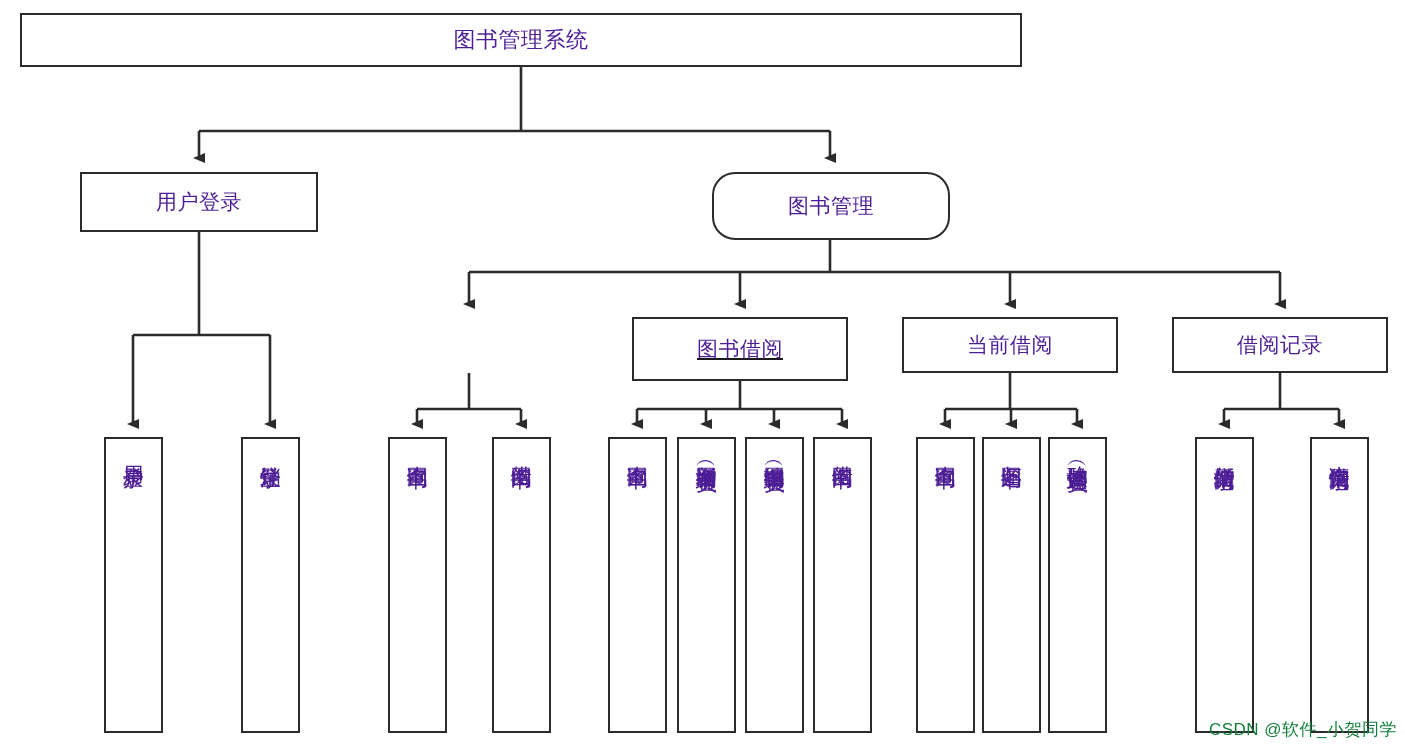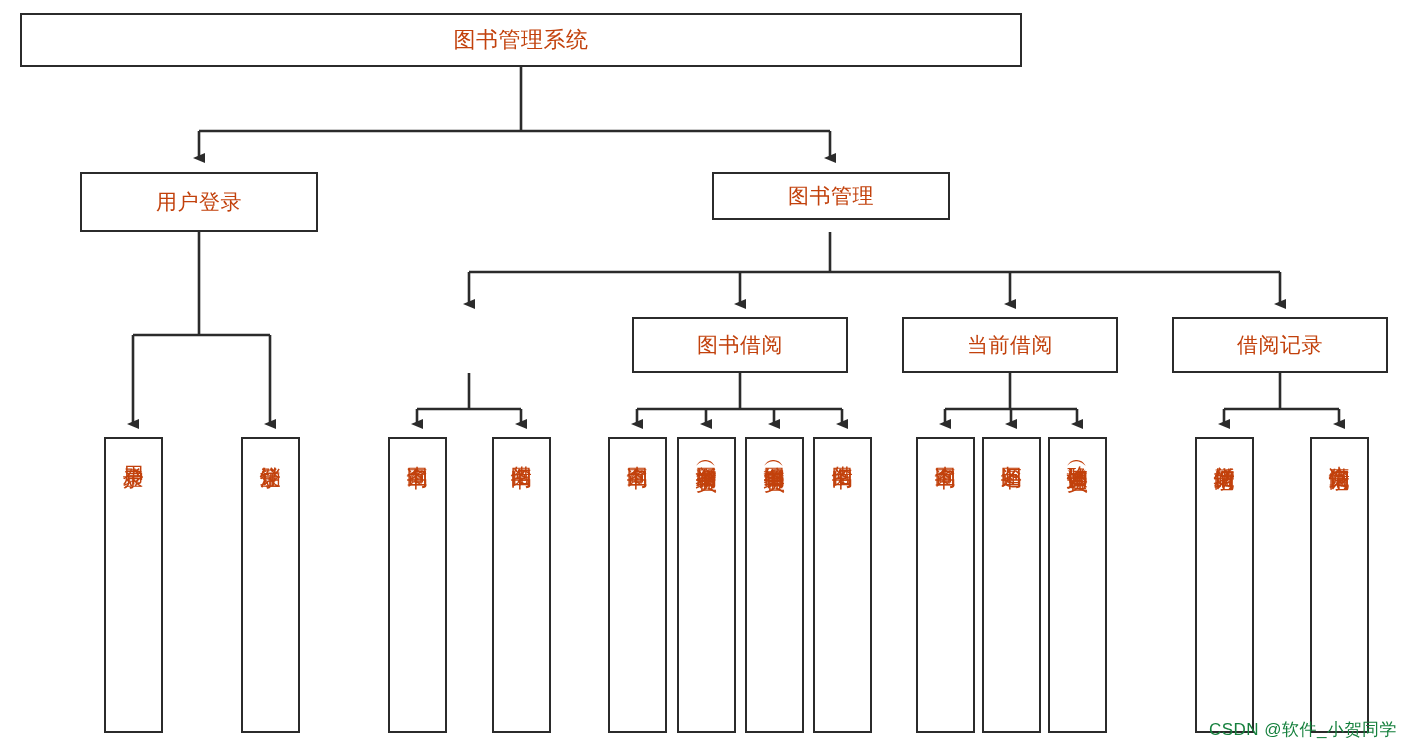--- a/index.html
+++ b/index.html
@@ -33,21 +33,21 @@
     border: 2px solid #2b2b2b;
     display: flex;
     align-items: center;
     justify-content: center;
     text-align: center;
   }
   .node .label {
     font-size: 21px;
     line-height: 1.25;
     letter-spacing: 0.5px;
-    color: #c2410c;
+    color: #4c1d95;
     white-space: nowrap;
   }
   .node.root .label { font-size: 22px; }
   .node.leaf {
     align-items: flex-start;
     padding-top: 10px;
   }
   .node.leaf .label {
     writing-mode: vertical-rl;
     text-orientation: upright;
@@ -122,25 +122,25 @@
     </g>
   </svg>
 
   <div class="node root" style="left:20px; top:13px; width:1002px; height:54px;">
     <span class="label">图书管理系统</span>
   </div>
 
   <div class="node" style="left:80px; top:172px; width:238px; height:60px;">
     <span class="label">用户登录</span>
   </div>
-  <div class="node" style="left:712px; top:172px; width:238px; height:48px;">
+  <div class="node" style="left:712px; top:172px; width:238px; height:68px;border-radius:23px;">
     <span class="label">图书管理</span>
   </div>
 
-  <div class="node" style="left:632px; top:317px; width:216px; height:56px;">
+  <div class="node" style="left:632px; top:317px; width:216px; height:64px;text-decoration:underline;">
     <span class="label">图书借阅</span>
   </div>
   <div class="node" style="left:902px; top:317px; width:216px; height:56px;">
     <span class="label">当前借阅</span>
   </div>
   <div class="node" style="left:1172px; top:317px; width:216px; height:56px;">
     <span class="label">借阅记录</span>
   </div>
 
   <div class="node leaf" style="left:104px; top:437px; width:59px; height:296px;">

